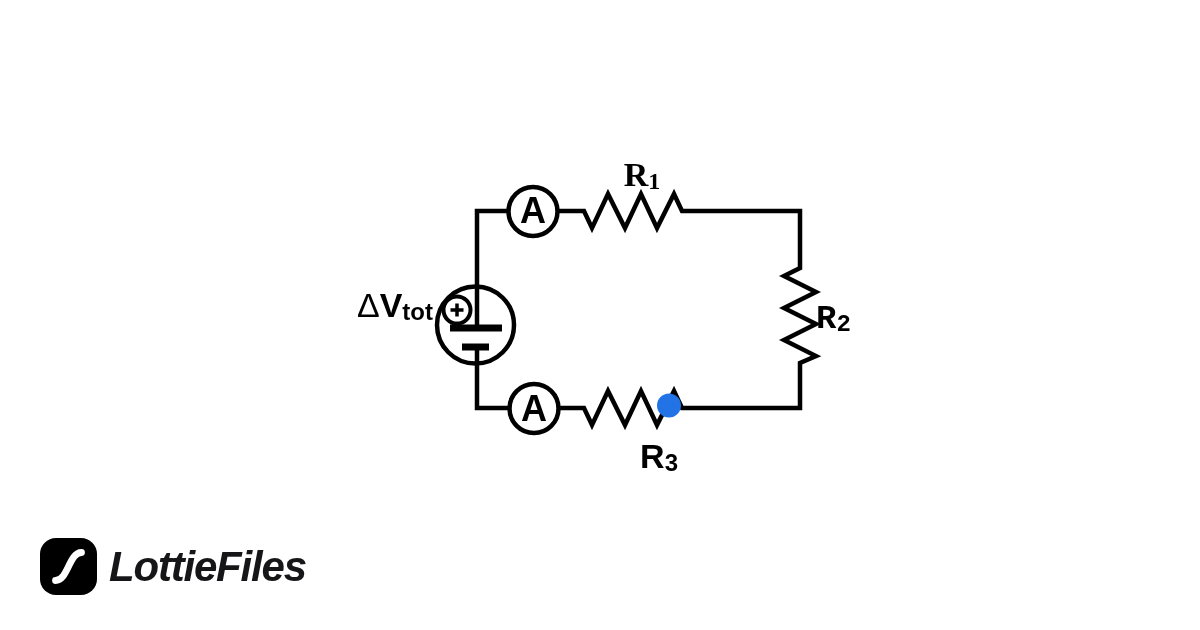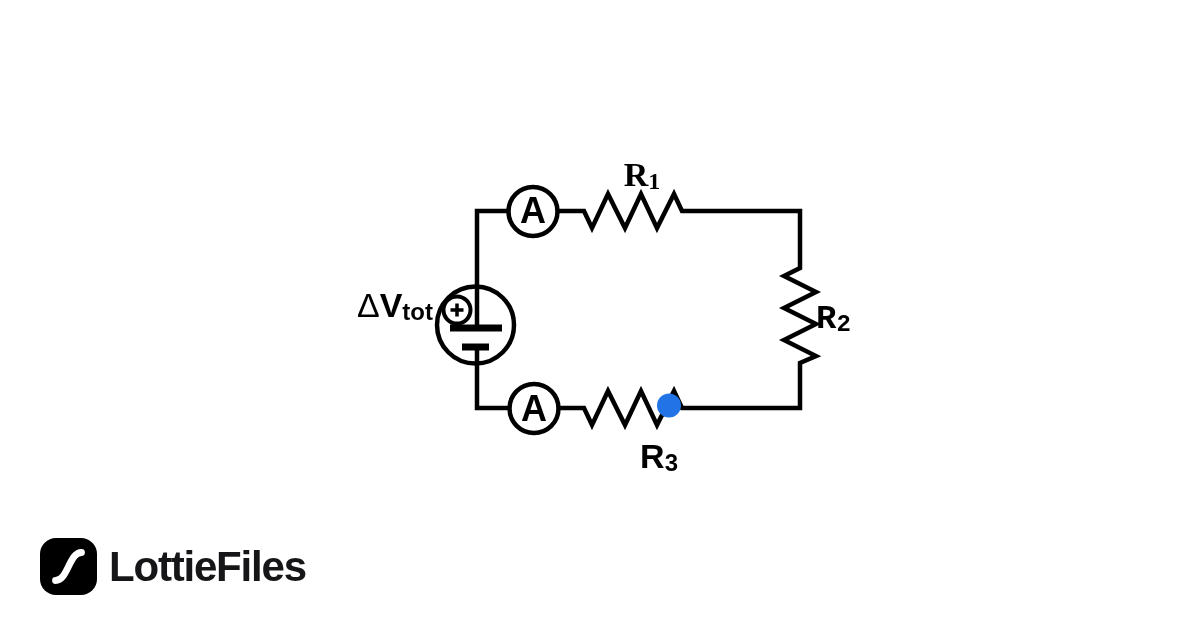--- a/index.html
+++ b/index.html
@@ -56,20 +56,21 @@
   }
   .ammeter-top { left: 508px; top: 186px; }
   .ammeter-bottom { left: 509px; top: 384px; }
   .brand {
     position: absolute;
     left: 40px;
     top: 538px;
     display: flex;
     align-items: flex-start;
     gap: 12px;
+    font-style: italic;
   }
   .brand-word {
     color: #161618;
     font-weight: 700;
     font-size: 42px;
     letter-spacing: -1.2px;
     line-height: 57px;
   }
 </style>
 </head>

